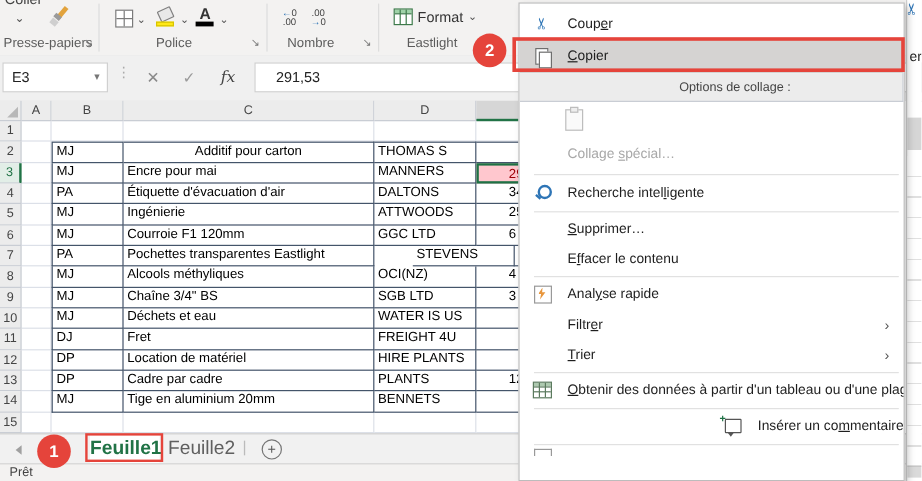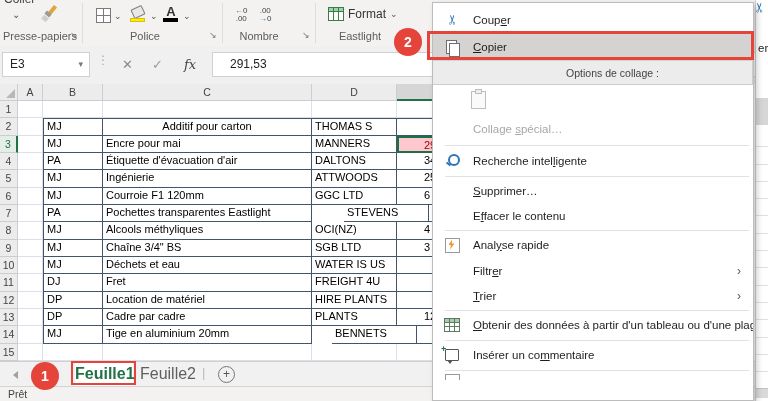--- a/index.html
+++ b/index.html
@@ -296,21 +296,21 @@
         <div class="cell tcell first-col" style="width: 60px;">DP</div>
         <div class="cell tcell" style="width: 209px;">Cadre par cadre</div>
         <div class="cell tcell" style="width: 85px;">PLANTS</div>
         <div class="cell tcell ecell" style="width: 103px;">12</div>
       </div>
       <div class="grow">
         <div class="rh" style="width: 18px;">14</div>
         <div class="cell" style="width: 25px;"></div>
         <div class="cell tcell first-col" style="width: 60px;">MJ</div>
         <div class="cell tcell" style="width: 209px;">Tige en aluminium 20mm</div>
-        <div class="cell tcell" style="width: 85px; margin-left: 20px;">BENNETS</div>
+        <div class="cell tcell" style="width: 85px;">BENNETS</div>
         <div class="cell tcell ecell" style="width: 103px;"></div>
       </div>
       <div class="grow">
         <div class="rh" style="width: 18px;">15</div>
         <div class="cell" style="width: 25px;"></div>
         <div class="cell" style="width: 60px;"></div>
         <div class="cell" style="width: 209px;"></div>
         <div class="cell" style="width: 85px;"></div>
         <div class="cell" style="width: 103px;"></div>
       </div>
@@ -409,21 +409,21 @@
       </div>
       <div class="mi" style="height: 26px;">
         <span class="ictray">
           <span class="i-table"></span>
         </span>
         <span class="mlabel"><u>O</u>btenir des données à partir d'un tableau ou d'une plage…</span>
       </div>
       <div class="msep">
         <i></i>
       </div>
-      <div class="mi" style="height: 26px;">
+      <div class="mi" style="height: 26px; justify-content: flex-end;">
         <span class="ictray">
           <span class="i-comment"></span>
         </span>
         <span class="mlabel">Insérer un co<u>m</u>mentaire</span>
       </div>
       <div class="msep">
         <i></i>
       </div>
       <div class="mi" style="height: 9px;">
         <span class="ictray">

